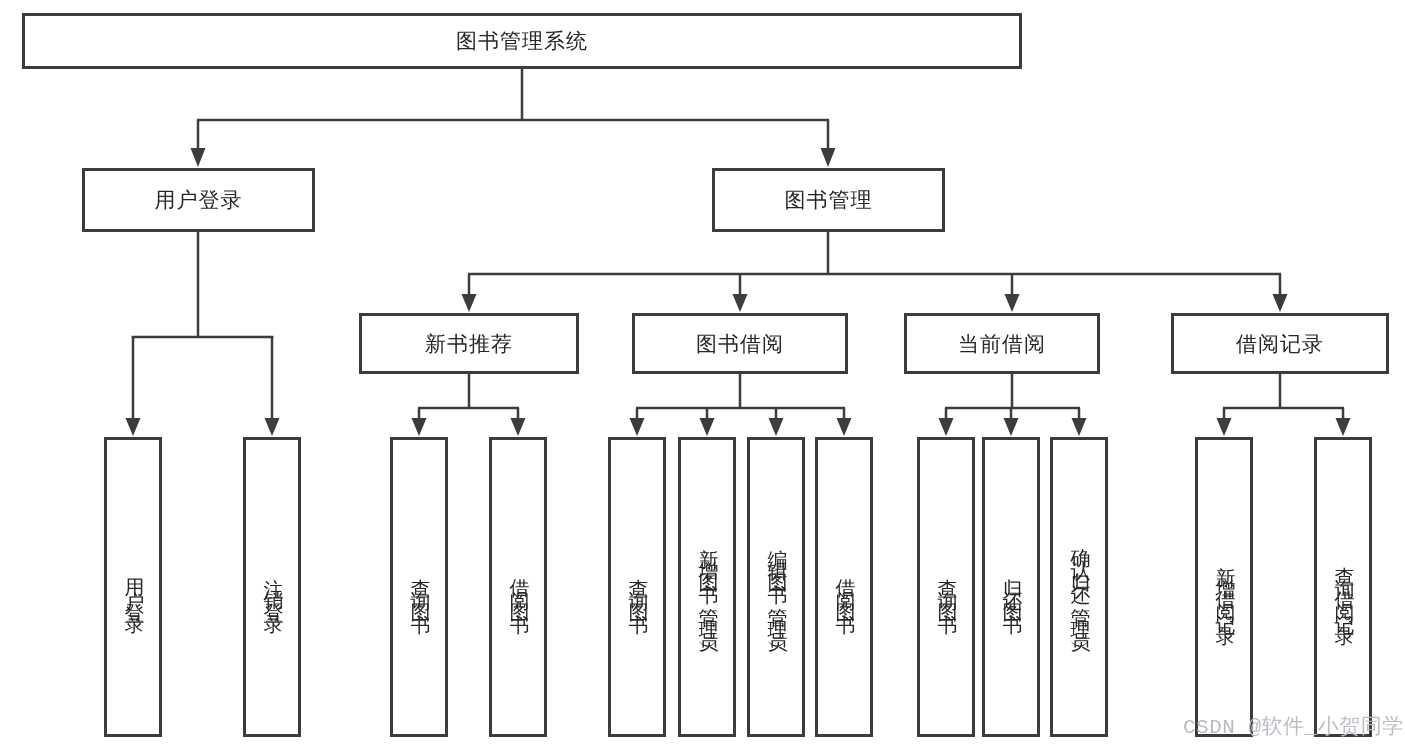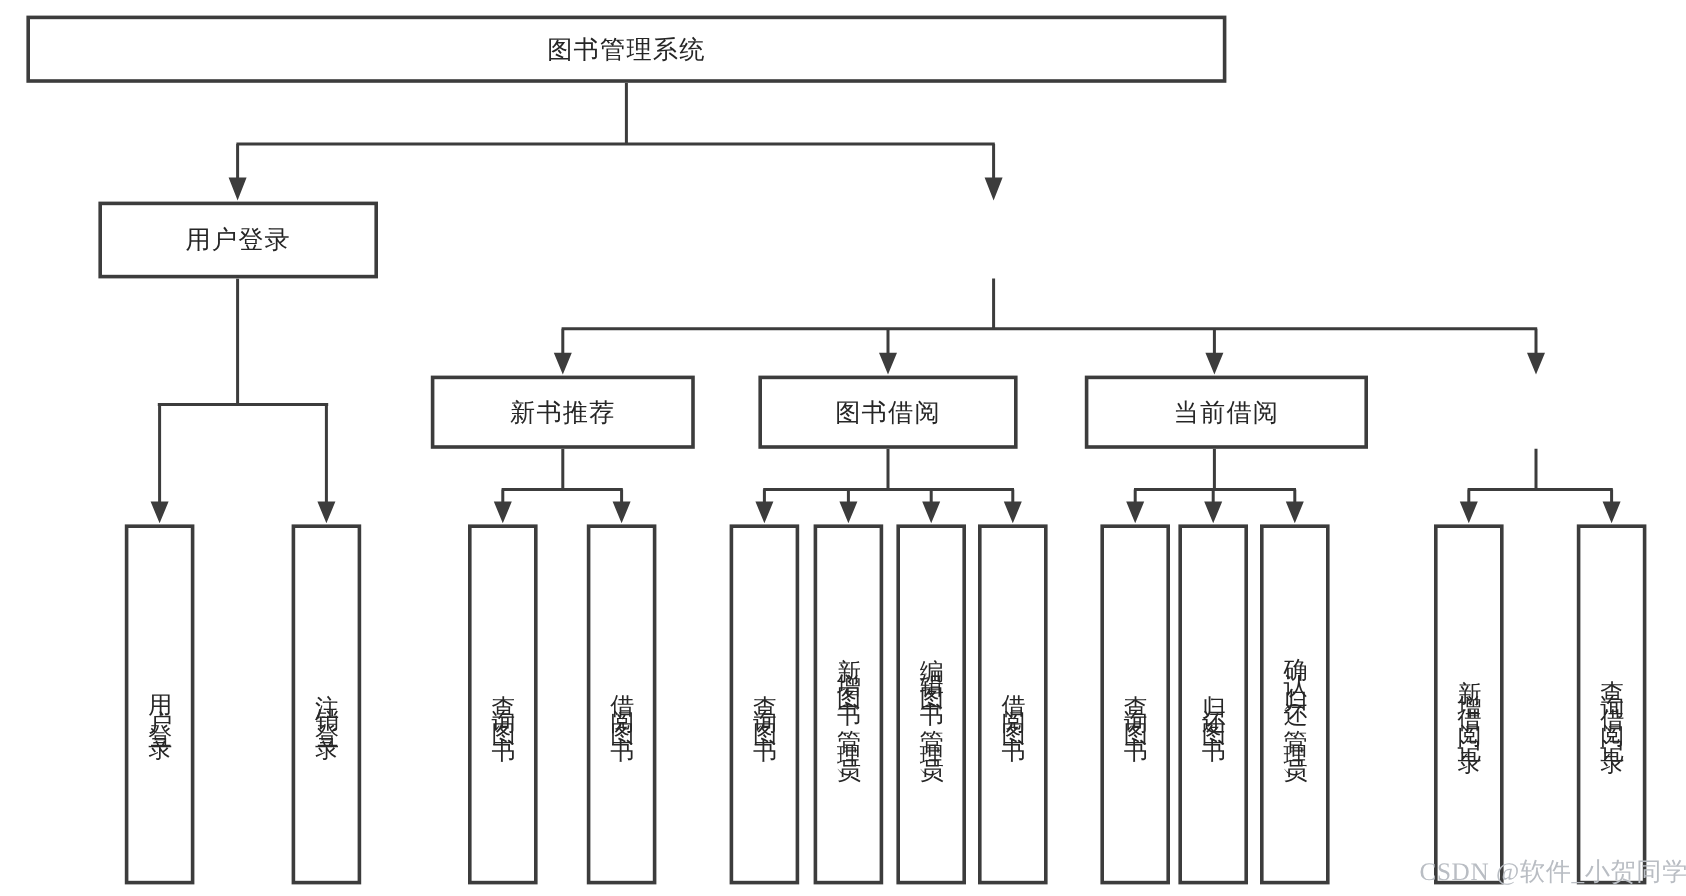--- a/index.html
+++ b/index.html
@@ -6,21 +6,21 @@
     margin: 0;
     padding: 0;
     background: #ffffff;
   }
   .canvas {
     position: relative;
     width: 1405px;
     height: 747px;
     background: #ffffff;
     overflow: hidden;
-    font-family: Liberation Serif, serif;
+    font-family: Liberation Mono, monospace;
     border-radius: 18px;
   }
   .wires {
     position: absolute;
     left: 0;
     top: 0;
     z-index: 1;
   }
   .node {
     position: absolute;
@@ -113,24 +113,26 @@
              M946 436 L938.5 418 L953.5 418 Z
              M1011 436 L1003.5 418 L1018.5 418 Z
              M1079 436 L1071.5 418 L1086.5 418 Z
              M1224 436 L1216.5 418 L1231.5 418 Z
              M1343 436 L1335.5 418 L1350.5 418 Z" fill="#3c3c3c"></path>
   </svg>
 
   <div class="node h" style="left:22px; top:13px; width:1000px; height:56px;">图书管理系统</div>
 
   <div class="node h" style="left:82px; top:168px; width:233px; height:64px;">用户登录</div>
+  <div class="node h" style="left:712px; top:168px; width:233px; height:64px;">图书管理</div>
 
   <div class="node h" style="left:632px; top:313px; width:216px; height:61px;">图书借阅</div>
   <div class="node h" style="left:359px; top:313px; width:220px; height:61px;">新书推荐</div>
-  <div class="node h" style="left:904px; top:313px; width:236px; height:61px;">当前借阅</div>
+  <div class="node h" style="left:904px; top:313px; width:196px; height:61px;">当前借阅</div>
+  <div class="node h" style="left:1171px; top:313px; width:218px; height:61px;">借阅记录</div>
 
   <div class="node v" style="left:104px; top:437px; width:58px; height:300px;">用户登录</div>
   <div class="node v" style="left:243px; top:437px; width:58px; height:300px;">注销登录</div>
 
   <div class="node v" style="left:390px; top:437px; width:58px; height:300px;">查询图书</div>
   <div class="node v" style="left:489px; top:437px; width:58px; height:300px;">借阅图书</div>
 
   <div class="node v" style="left:608px; top:437px; width:58px; height:300px;">查询图书</div>
   <div class="node v" style="left:678px; top:437px; width:58px; height:300px;">新增图书（管理员）</div>
   <div class="node v" style="left:747px; top:437px; width:58px; height:300px;">编辑图书（管理员）</div>

